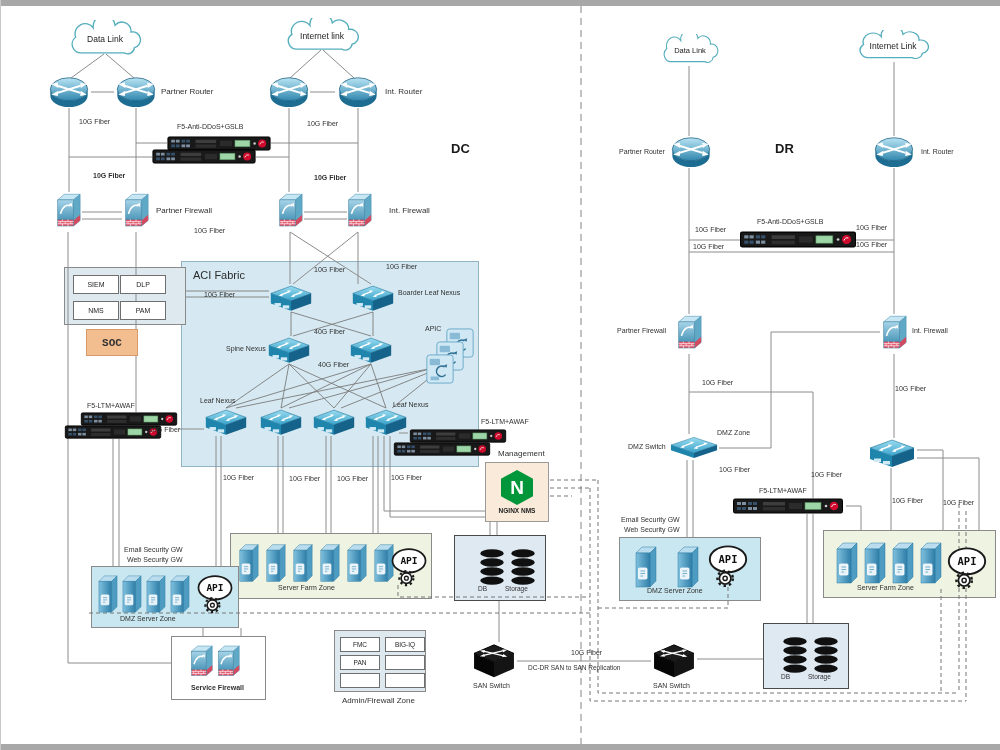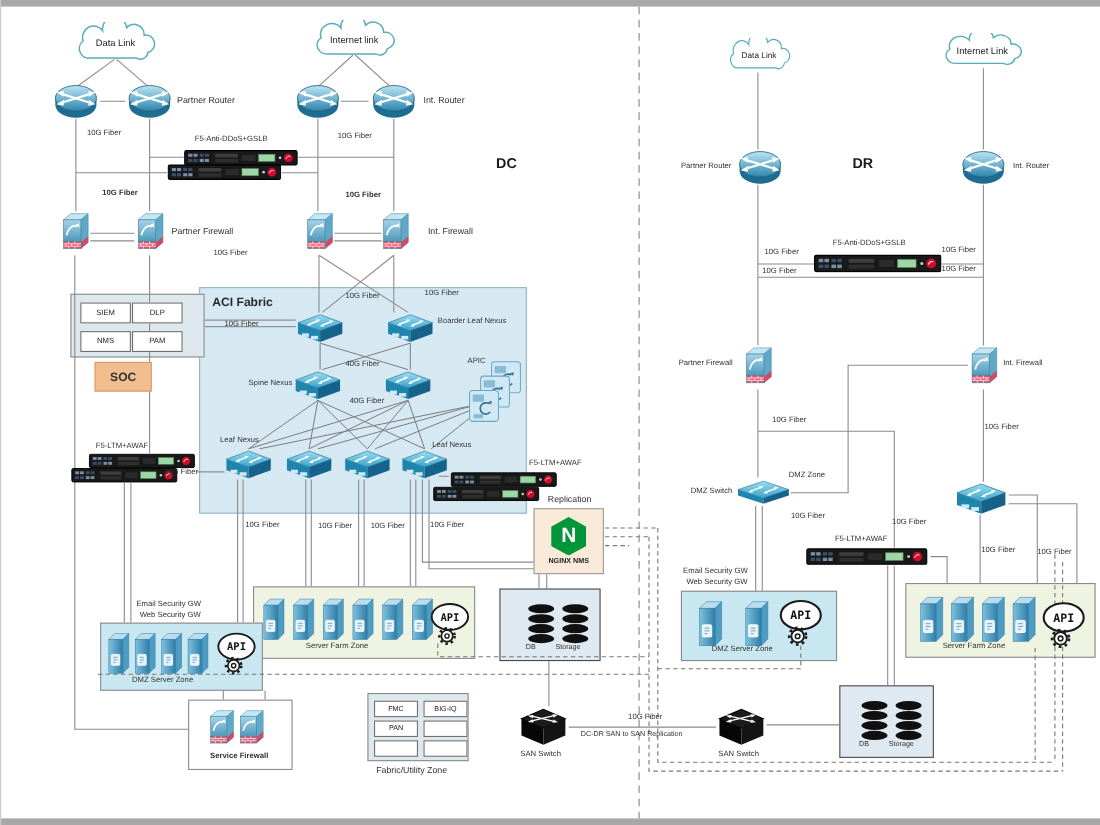--- a/index.html
+++ b/index.html
@@ -179,37 +179,37 @@
         <ellipse cx="15" cy="36" rx="13" ry="4.6" fill="#101010"></ellipse>
       </symbol>
 
       <symbol id="sym-cloud" viewBox="0 0 100 44" preserveAspectRatio="none">
         <path d="M22,38 A10,10 0 0 1 15,20 A12,12 0 0 1 36,9 A13,13 0 0 1 62,6 A11,11 0 0 1 81,14 A9,9 0 0 1 85,32 A8,8 0 0 1 73,38 Z" fill="#fff" stroke="#55aebc" stroke-width="1.6"></path>
       </symbol>
     </defs>
   </svg>
 
   <div class="zone" style="left:180px;top:261px;width:298px;height:206px;background:#d6e9f2;border-color:#90b4c2;"></div>
-  <div class="lbl" style="left:192px;top:269px;font-size:11px;color:#2a2a2a;font-weight:bold;">ACI Fabric</div>
+  <div class="lbl" style="left:192px;top:269px;font-size:11px;color:#2a2a2a;">ACI Fabric</div>
 
   <div class="zone" style="left:63px;top:267px;width:122px;height:58px;background:#dde9ee;"></div>
   <div class="wbox" style="left:72px;top:275px;width:44px;height:17px;">
       <span>SIEM</span>
     </div>
   <div class="wbox" style="left:119px;top:275px;width:44px;height:17px;">
       <span>DLP</span>
     </div>
   <div class="wbox" style="left:72px;top:301px;width:44px;height:17px;">
       <span>NMS</span>
     </div>
   <div class="wbox" style="left:119px;top:301px;width:44px;height:17px;">
       <span>PAM</span>
     </div>
   <div class="zone" style="left:85px;top:329px;width:52px;height:27px;background:#f2bd8f;border-color:#d79a6a;display:flex;align-items:center;justify-content:center;z-index:3;">
-    <span style="font-weight:bold;font-size:11px;color:#333;">SOC</span>
+    <span style="font-weight:bold;font-size:11px;color:#333;font-family:Liberation Mono, monospace;">SOC</span>
   </div>
 
   <div class="zone" style="left:229px;top:533px;width:202px;height:66px;background:#eef3e2;"></div>
   <div class="zone" style="left:90px;top:566px;width:148px;height:62px;background:#c9e7f0;"></div>
   <div class="zone" style="left:170px;top:636px;width:95px;height:64px;background:#fff;z-index:3;"></div>
   <div class="zone" style="left:333px;top:630px;width:92px;height:62px;background:#dde9ee;"></div>
   <div class="zone" style="left:453px;top:535px;width:92px;height:66px;background:#dfe9f2;border-color:#4a4a4a;"></div>
   <div class="zone" style="left:484px;top:462px;width:64px;height:60px;background:#f9ead9;border-color:#9a9a9a;z-index:3;"></div>
   <div class="zone" style="left:618px;top:537px;width:142px;height:64px;background:#c9e7f0;"></div>
   <div class="zone" style="left:822px;top:530px;width:173px;height:68px;background:#eef3e2;"></div>
@@ -361,21 +361,21 @@
       <use href="#sym-f5"></use>
     </svg>
   <svg class="node" style="left:391px;top:442px" width="100" height="14" preserveAspectRatio="none">
       <use href="#sym-f5"></use>
     </svg>
   <div class="lbl lbl-xs" style="left:758px;top:487px">F5-LTM+AWAF</div>
   <svg class="node" style="left:729px;top:498px" width="116" height="16" preserveAspectRatio="none">
       <use href="#sym-f5"></use>
     </svg>
 
-  <div class="lbl" style="left:497px;top:450px">Replication</div>
+  <div class="lbl" style="left:497px;top:450px">Management</div>
   <div class="node" style="left:484px;top:462px;width:64px;height:60px;display:flex;flex-direction:column;align-items:center;justify-content:center;gap:2px;">
     <div class="hex" style="background:#009639">
         <span>N</span>
       </div>
     <div style="font-size:6.5px;font-weight:bold;color:#222;">NGINX NMS</div>
   </div>
 
   <svg class="node" style="left:237px;top:543px" width="22" height="40">
       <use href="#sym-server"></use>
     </svg>
@@ -445,21 +445,21 @@
     </div>
   <div class="wbox" style="left:384px;top:655px;width:38px;height:13px;font-size:6.5px;">
       <span></span>
     </div>
   <div class="wbox" style="left:339px;top:673px;width:38px;height:13px;font-size:6.5px;">
       <span></span>
     </div>
   <div class="wbox" style="left:384px;top:673px;width:38px;height:13px;font-size:6.5px;">
       <span></span>
     </div>
-  <div class="lbl" style="left:341px;top:697px">Fabric/Utility Zone</div>
+  <div class="lbl" style="left:341px;top:697px">Admin/Firewall Zone</div>
 
   <svg class="node" style="left:477px;top:548px" width="28" height="38">
       <use href="#sym-db"></use>
     </svg>
   <svg class="node" style="left:508px;top:548px" width="28" height="38">
       <use href="#sym-db"></use>
     </svg>
   <div class="lbl" style="left:477px;top:585px;font-size:6.5px">DB</div>
   <div class="lbl" style="left:504px;top:585px;font-size:6.5px">Storage</div>
 

